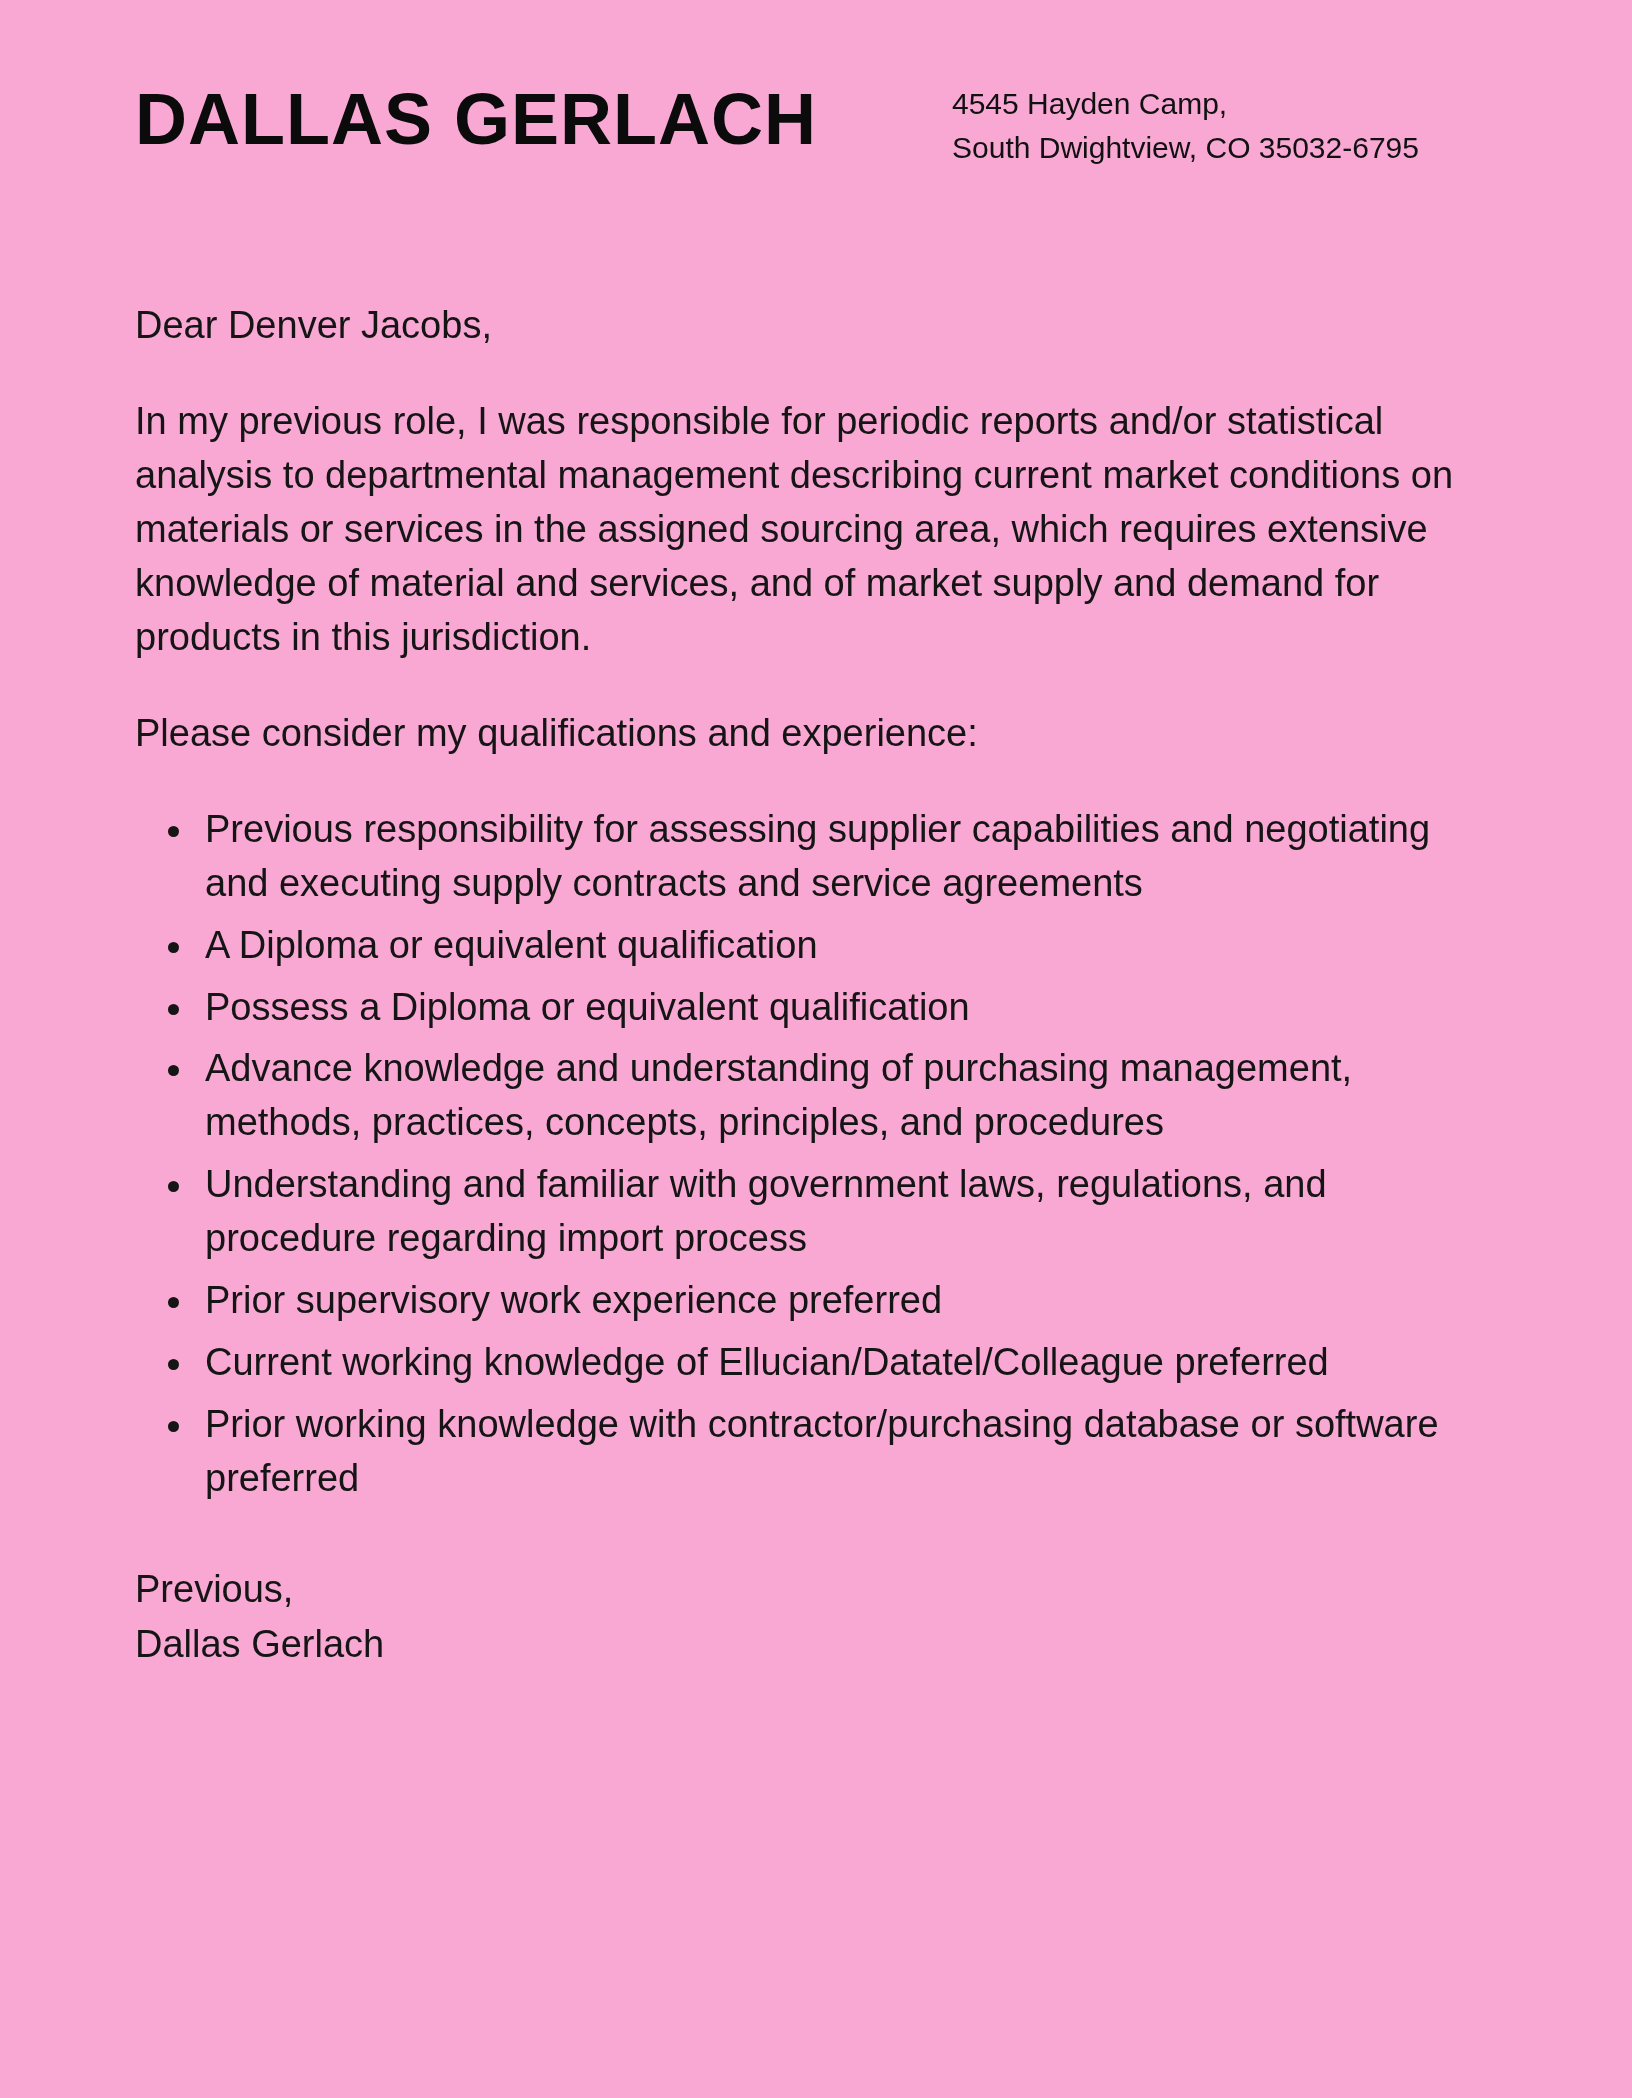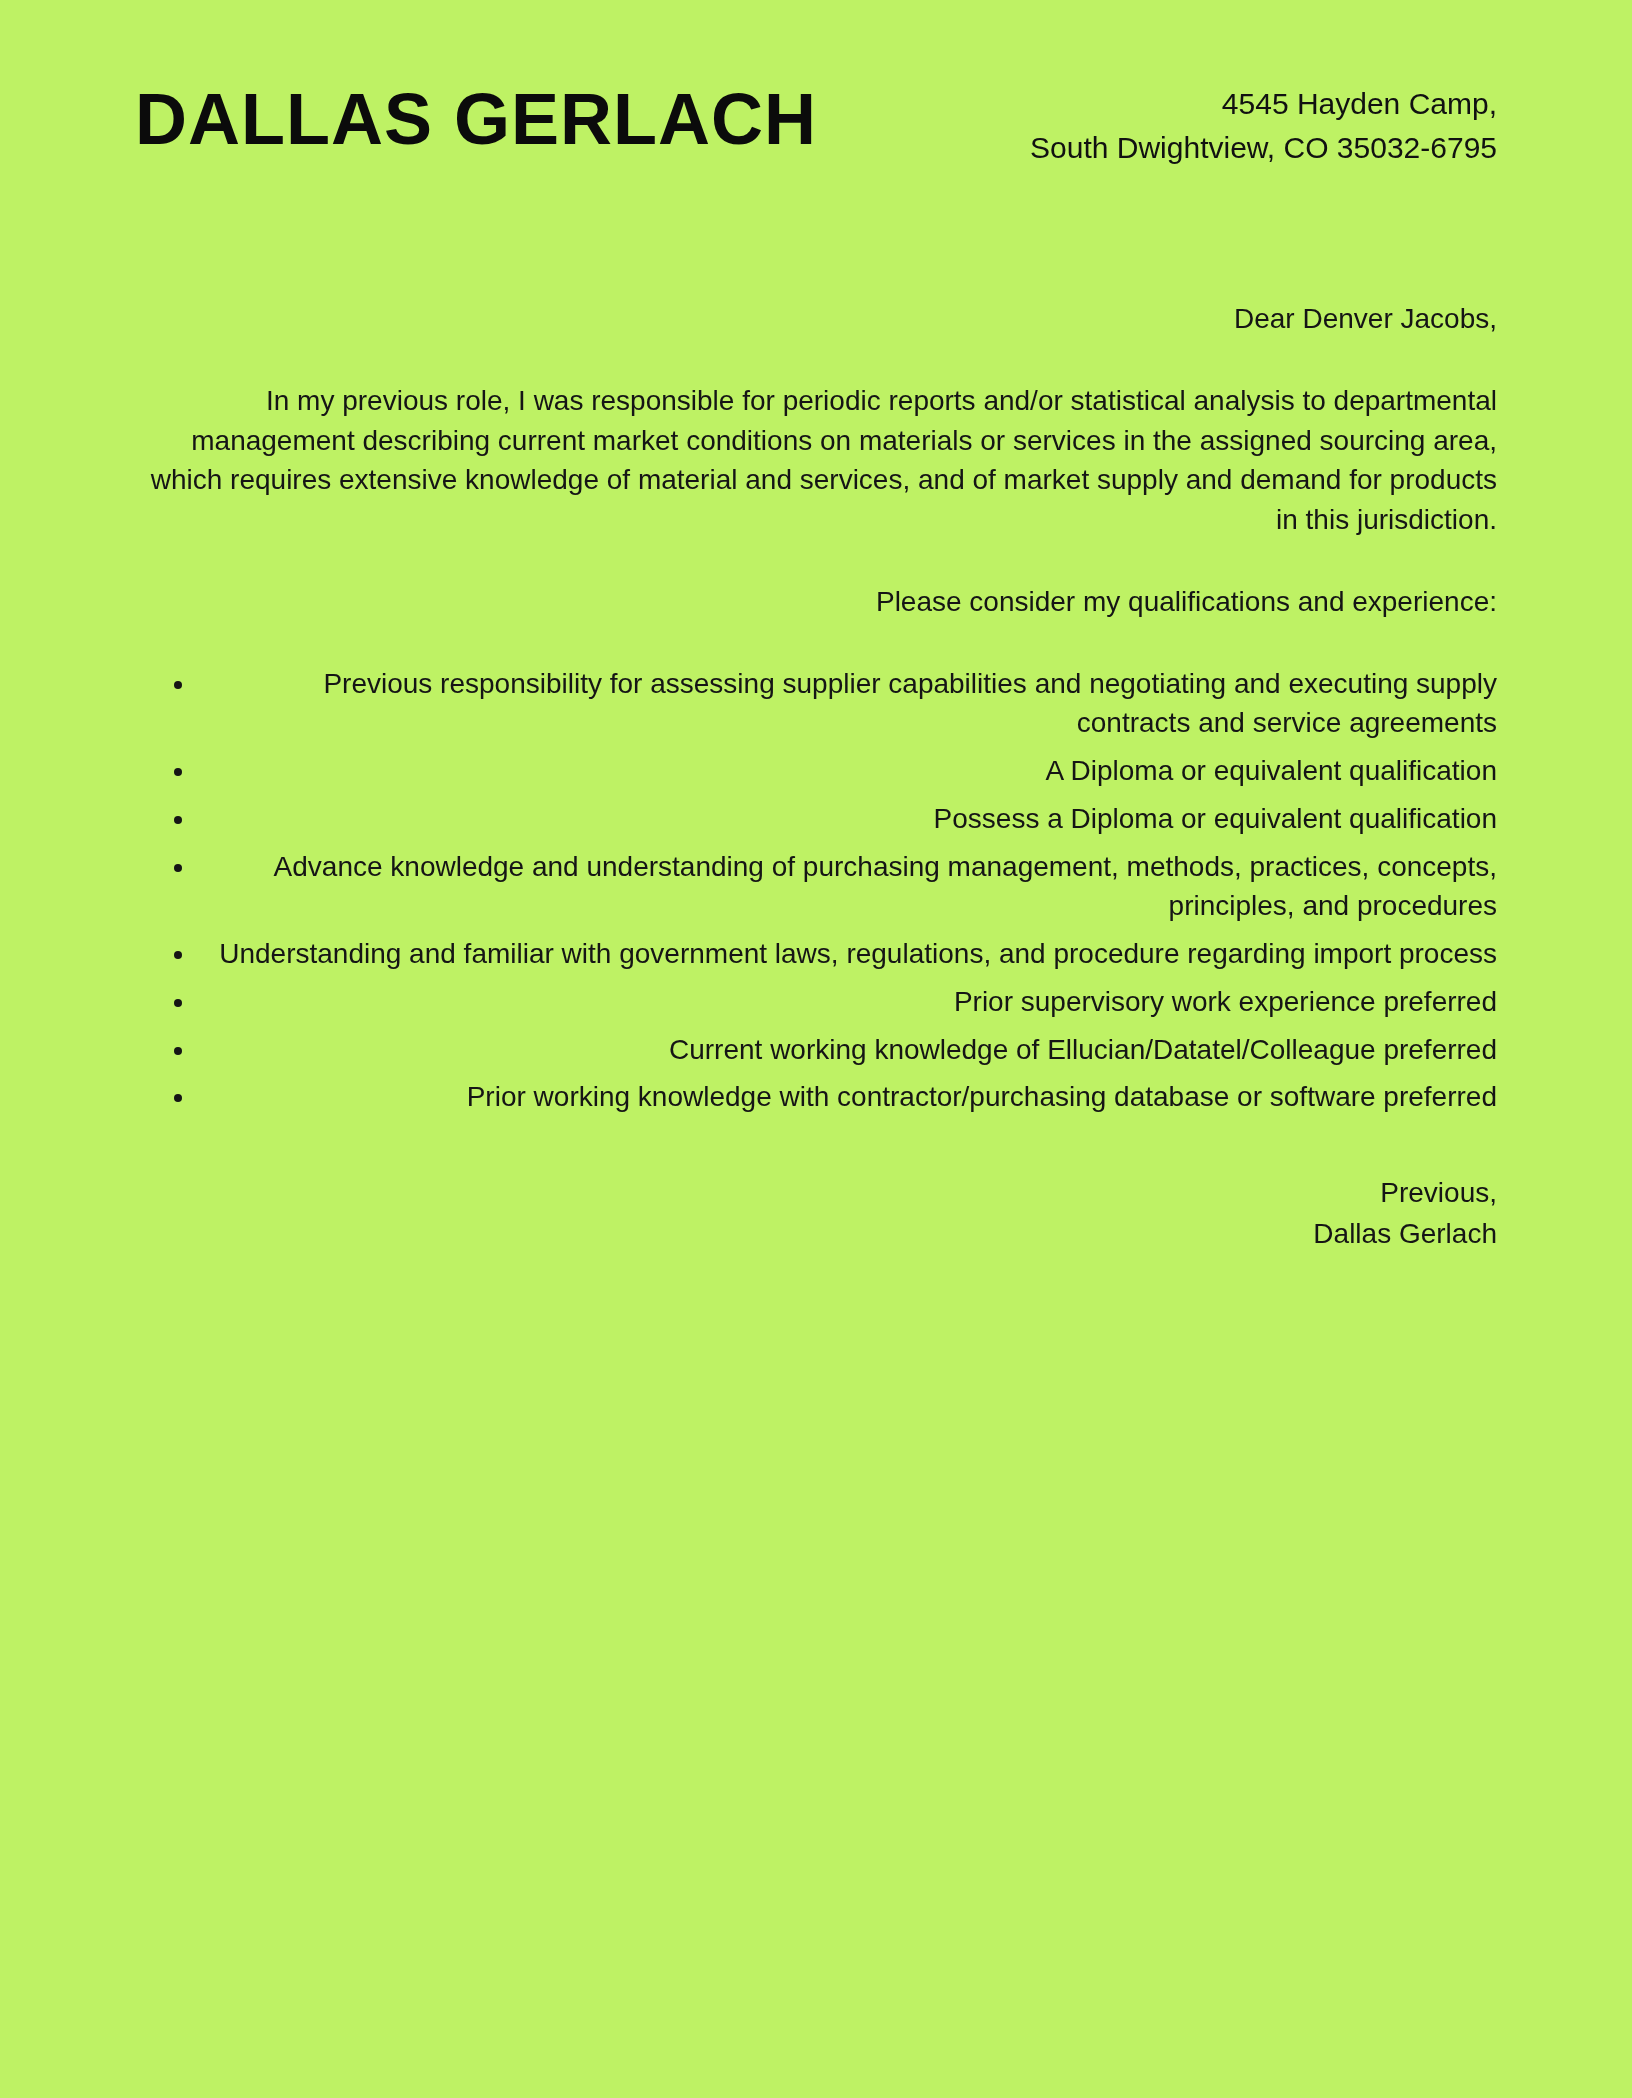--- a/index.html
+++ b/index.html
@@ -9,24 +9,23 @@
   }
 
   body {
     font-family: "Liberation Sans", "DejaVu Sans", sans-serif;
     color: #111111;
   }
 
   .page {
     width: 1632px;
     height: 2098px;
-    background: #bef264;
+    background: #f9a8d4;
     padding: 70px 135px 0 135px;
     position: relative;
-    text-align: right;
   }
 
   
   .header {
     display: flex;
     justify-content: space-between;
     align-items: flex-start;
     margin-bottom: 130px;
   }
 
@@ -42,21 +41,21 @@
   .address {
     font-size: 30px;
     line-height: 1.45;
     color: #111111;
     width: 545px;
     padding-top: 12px;
   }
 
   
   .letter-body {
-    font-size: 28px;
+    font-size: 38px;
     line-height: 1.42;
     color: #151515;
   }
 
   .letter-body p {
     margin-bottom: 42px;
   }
 
   .salutation {
     margin-bottom: 42px;

